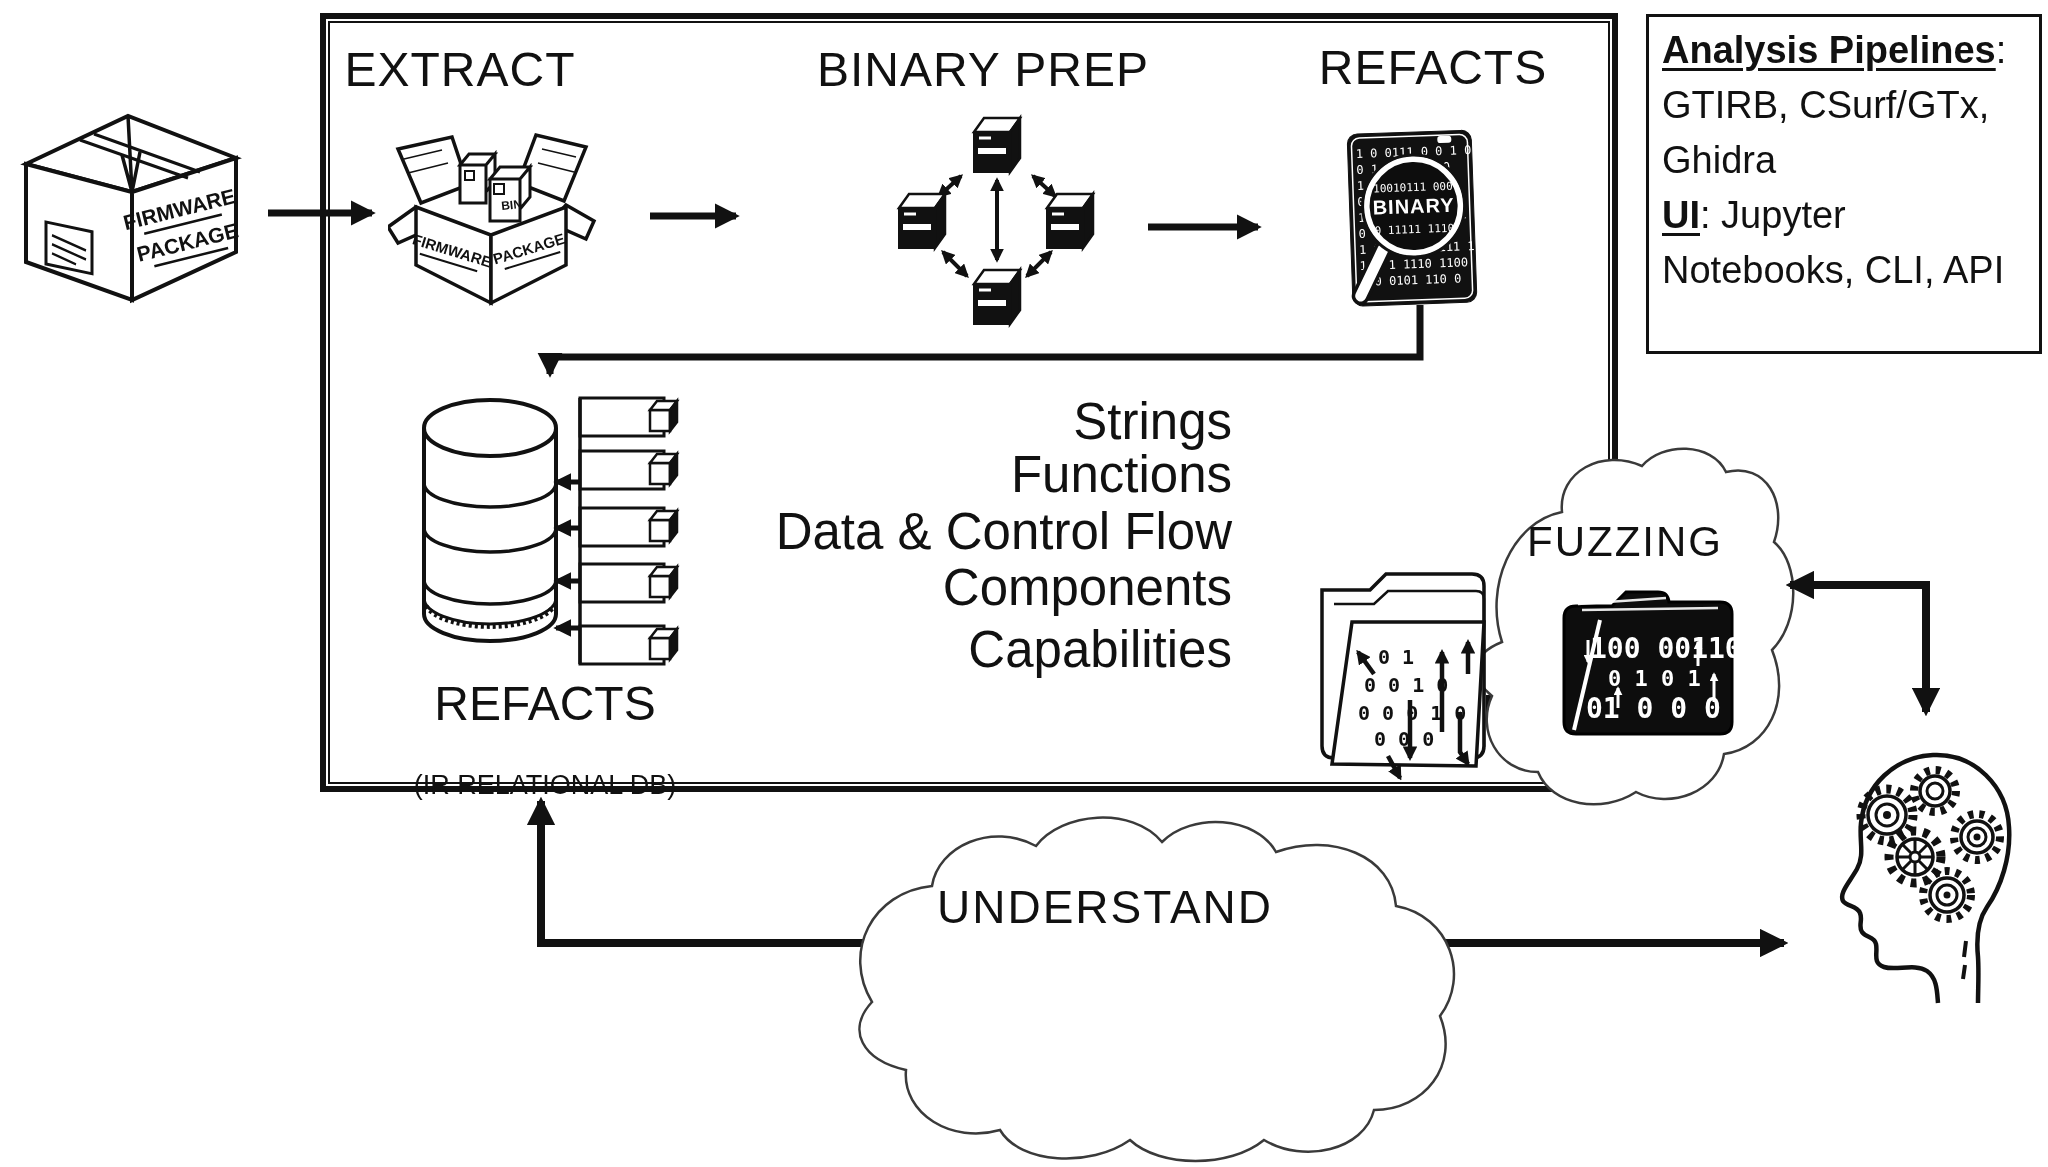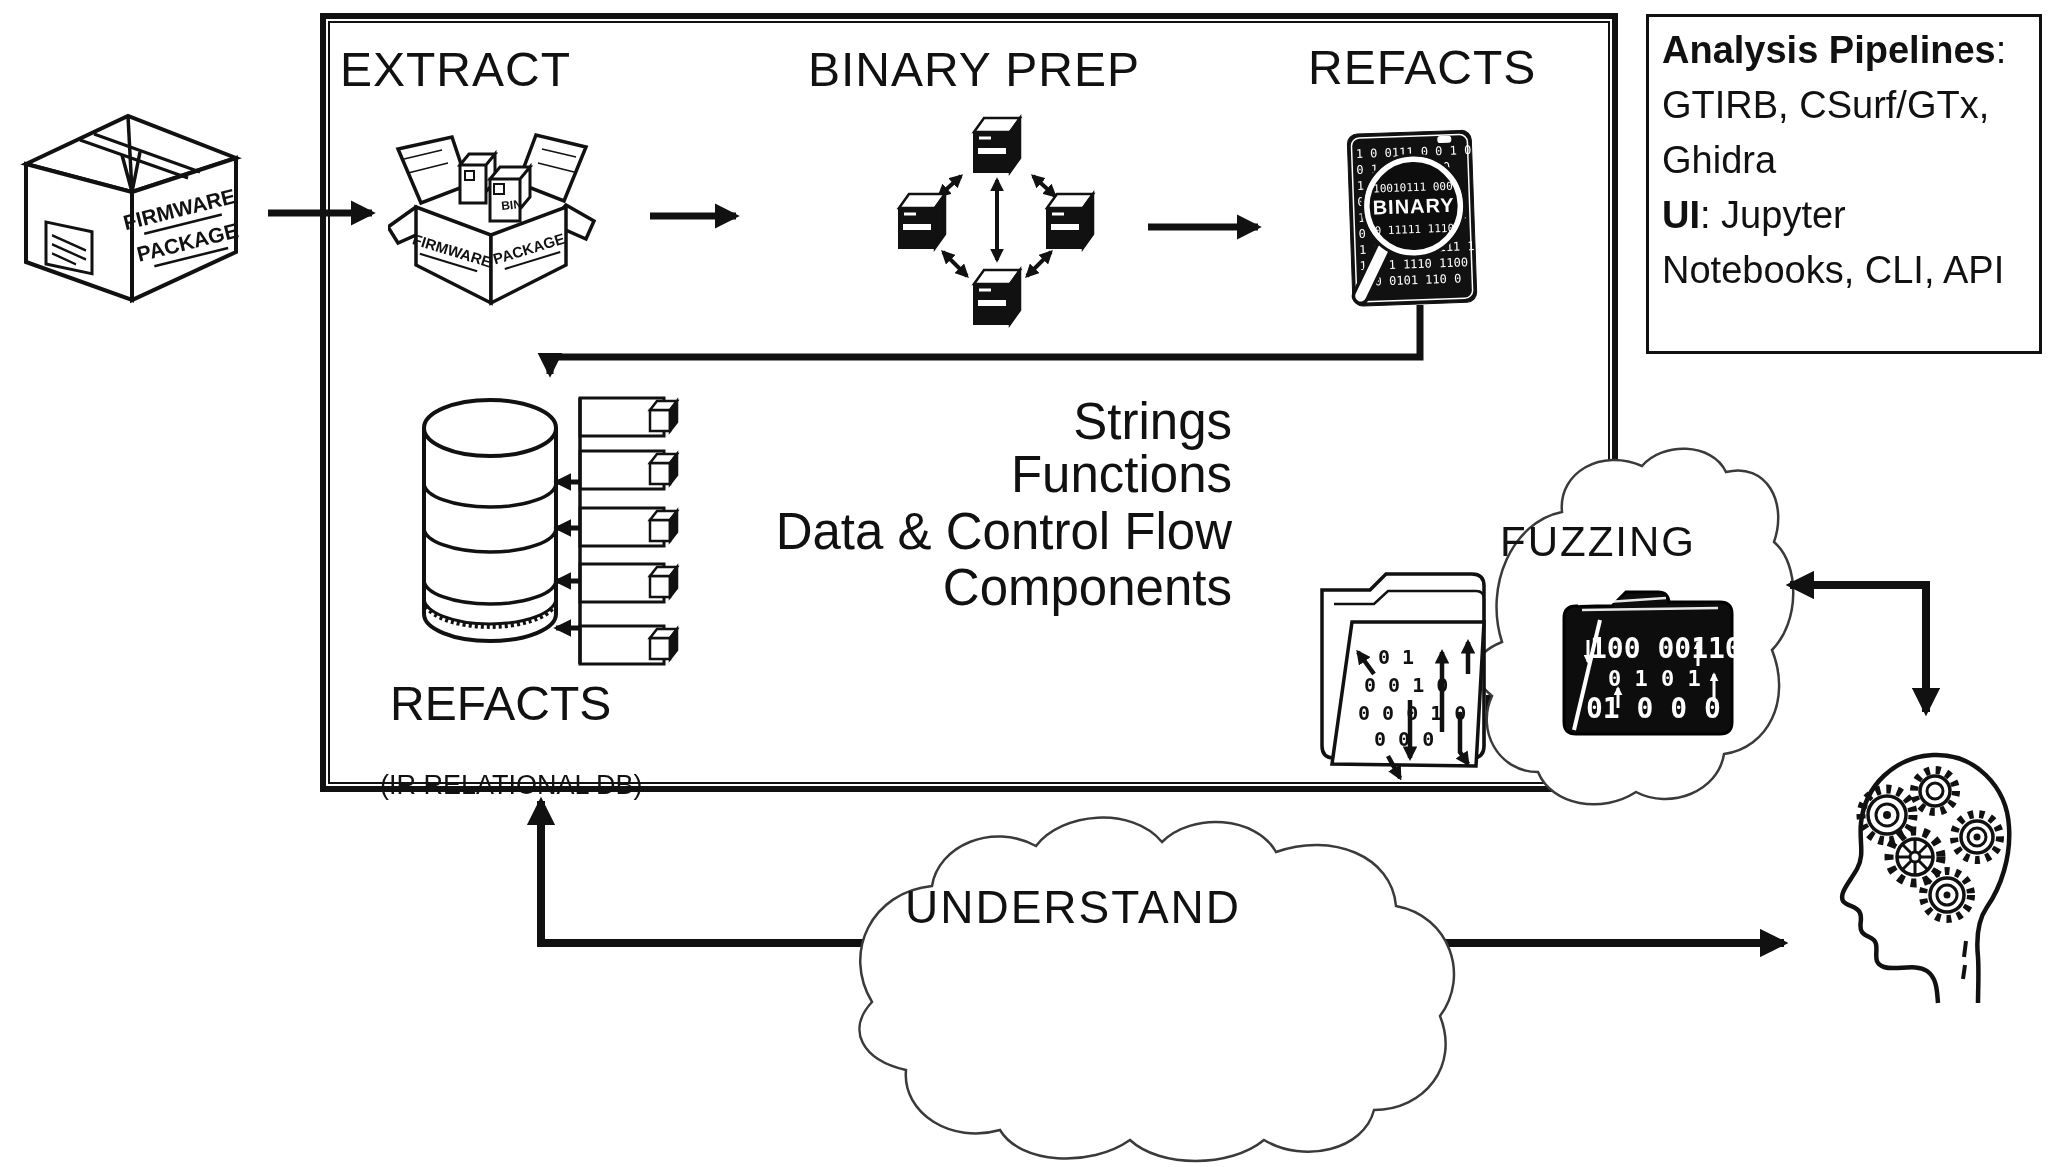--- a/index.html
+++ b/index.html
@@ -7,38 +7,38 @@
          font-family:"Liberation Sans",sans-serif;color:#111;}
   
   .main-frame{position:absolute;left:320px;top:13px;width:1298px;height:779px;
               border:6px solid #111;box-sizing:border-box;z-index:1;}
   .main-frame-inner{position:absolute;inset:2px;border:2px solid #111;}
   
   #overlay{position:absolute;left:0;top:0;z-index:2;}
   
   .icon{position:absolute;z-index:3;}
   
-  .label{position:absolute;z-index:4;text-align:left;white-space:nowrap;}
+  .label{position:absolute;z-index:4;text-align:center;white-space:nowrap;}
   .title{font-size:48px;font-weight:400;letter-spacing:1px;}
   .t-extract{left:340px;top:42px;width:240px;}
   .t-binprep{left:808px;top:42px;width:350px;}
   .t-analysis{left:1308px;top:40px;width:250px;}
   .t-refacts{left:390px;top:676px;width:310px;font-size:48px;}
   .t-irdb{left:380px;top:734px;width:330px;font-size:27px;margin-top:36px;}
   .t-compext{left:1245px;top:438px;width:295px;font-size:40px;line-height:52px;}
   .t-fuzzing{left:1500px;top:518px;width:250px;font-size:42px;letter-spacing:2px;}
   .t-understand{left:905px;top:880px;width:400px;font-size:46px;letter-spacing:2px;}
   .t-ulines{left:853px;top:940px;width:500px;font-size:36px;line-height:50px;}
   .db-item{position:absolute;left:712px;width:520px;height:50px;z-index:4;
            font-size:51px;text-align:right;white-space:nowrap;}
   
   .info-box{position:absolute;left:1646px;top:14px;width:396px;height:340px;z-index:4;
             border:3px solid #111;box-sizing:border-box;padding:6px 13px;
             font-size:38px;line-height:55px;text-align:left;}
-  .ib-head{font-weight:700;text-decoration-thickness:3px;text-underline-offset:5px;}
+  .ib-head{font-weight:700;text-decoration:underline;text-decoration-thickness:3px;text-underline-offset:5px;}
   .mono{font-family:"DejaVu Sans Mono",monospace;}
 </style>
 </head>
 <body>
 
 <div id="stage">
 
   <div class="main-frame">
     <div class="main-frame-inner"></div>
   </div>
@@ -299,20 +299,21 @@
   <div class="label title t-binprep">BINARY PREP</div>
   <div class="label title t-analysis">REFACTS</div>
 
   <div class="label t-refacts">REFACTS</div>
   <div class="label t-irdb">(IR RELATIONAL DB)</div>
 
   <div class="db-item" style="top:392px">Strings</div>
   <div class="db-item" style="top:445px">Functions</div>
   <div class="db-item" style="top:502px">Data &amp; Control Flow</div>
   <div class="db-item" style="top:558px">Components</div>
+  <div class="db-item" style="top:620px">Capabilities</div>
 
 
   <div class="label t-fuzzing">FUZZING</div>
 
   <div class="label t-understand">UNDERSTAND</div>
 
   <div class="info-box">
     <div><span class="ib-head">Analysis Pipelines</span><span>: GTIRB, CSurf/GTx, Ghidra</span></div>
     <div><span class="ib-head">UI</span><span>: Jupyter Notebooks, CLI, API</span></div>
   </div>

